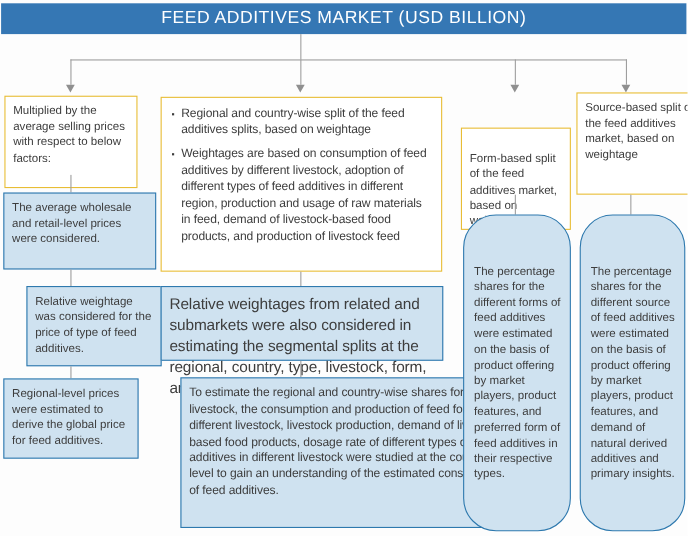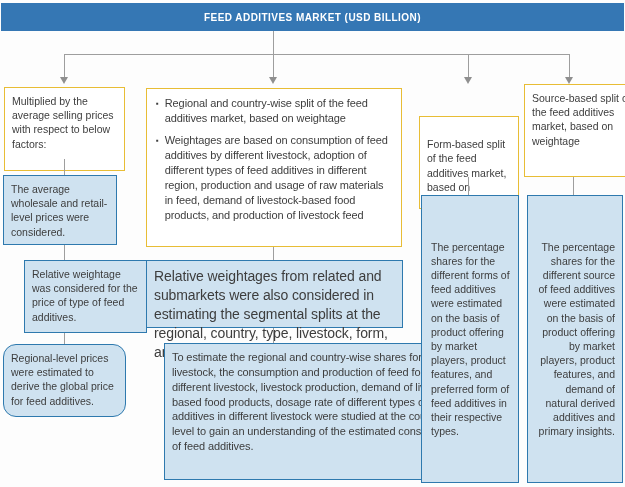--- a/index.html
+++ b/index.html
@@ -4,28 +4,28 @@
 <style>
   html,body{margin:0;padding:0;}
   body{font-family:"Liberation Sans","DejaVu Sans",sans-serif;background:#fff;}
   #stage{position:relative;width:625px;height:487px;background:#fdfdfd;overflow:hidden;}
 
   .header-bar{
     position:absolute;left:1px;top:3px;width:623px;height:28px;
     background:#3577b4;display:flex;align-items:center;justify-content:center;
   }
   .header-bar .title{
-    color:#ffffff;font-size:10px;font-weight:bold;letter-spacing:.45px;
+    color:#ffffff;font-size:16px;font-weight:normal;letter-spacing:.45px;
   }
 
   .box{position:absolute;box-sizing:border-box;color:#3d3d3d;font-size:10.5px;line-height:1.35;}
   .box.gold{background:#ffffff;border:1.5px solid #e8bd35;}
   .box.blue{background:#cfe2f0;border:1.5px solid #2e79ae;}
   .pad{padding:6px 7px;}
-  .center-v{display:flex;flex-direction:column;justify-content:center;padding:4px 7px 4px 9px;}
+  .center-v{display:flex;flex-direction:column;justify-content:center;padding:4px 7px 4px 9px;border-radius:30px;}
   .pre{white-space:pre-line;}
 
   .bullets{padding:7px 8px 0 8px;font-size:11px;letter-spacing:-.1px;line-height:1.36;}
   .bullet-row{display:flex;margin-bottom:7px;}
   .bullet-glyph{font-size:8px;line-height:1;margin:4px 6px 0 1px;flex:0 0 auto;}
 
   .line{position:absolute;background:#9e9e9e;}
   .arrowhead{
     position:absolute;width:0;height:0;
     border-left:4.5px solid transparent;border-right:4.5px solid transparent;
@@ -54,38 +54,38 @@
   <div class="arrowhead" style="left:464px;top:77px;"></div>
 
   <div class="line" style="left:569px;top:54px;width:1px;height:23px;"></div>
   <div class="arrowhead" style="left:565px;top:77px;"></div>
 
   <div class="box gold pad" style="left:4px;top:87px;width:121px;height:84px;">
     <span>Multiplied by the average selling prices with respect to below factors:</span>
   </div>
   <div class="line" style="left:64px;top:159px;width:1px;height:16px;"></div>
 
-  <div class="box blue pad" style="left:3px;top:175px;width:114px;height:70px;">
+  <div class="box blue pad" style="left:3px;top:175px;width:139px;height:70px;">
     <span>The average wholesale and retail-level prices were considered.</span>
   </div>
   <div class="line" style="left:64px;top:245px;width:1px;height:15px;"></div>
 
   <div class="box blue pad" style="left:3px;top:260px;width:123px;height:73px;margin-left:21px;">
     <span>Relative weightage was considered for the price of type of feed additives.</span>
   </div>
   <div class="line" style="left:64px;top:333px;width:1px;height:11px;"></div>
 
-  <div class="box blue pad" style="left:3px;top:344px;width:123px;height:73px;border-radius:13px;">
+  <div class="box blue pad" style="left:3px;top:344px;width:123px;height:73px;">
     <span>Regional-level prices were estimated to derive the global price for feed additives.</span>
   </div>
 
   <div class="box gold bullets" style="left:146px;top:88px;width:256px;height:159px;">
     <div class="bullet-row">
       <span class="bullet-glyph">▪</span>
-      <span>Regional and country-wise split of the feed additives market, based on weightage</span>
+      <span>Regional and country-wise split of the feed additives splits, based on weightage</span>
     </div>
     <div class="bullet-row">
       <span class="bullet-glyph">▪</span>
       <span>Weightages are based on consumption of feed additives by different livestock, adoption of different types of feed additives in different region, production and usage of raw materials in feed, demand of livestock-based food products, and production of livestock feed</span>
     </div>
   </div>
   <div class="line" style="left:273px;top:247px;width:1px;height:13px;"></div>
 
   <div class="box blue pad" style="left:146px;top:260px;width:257px;height:68px;font-size:14px;letter-spacing:-.1px;">
     <span>Relative weightages from related and submarkets were also considered in estimating the segmental splits at the regional, country, type, livestock, form, and source.</span>
@@ -104,17 +104,17 @@
 
   <div class="box blue center-v" style="left:421px;top:195px;width:98px;height:288px;">
     <span>The percentage shares for the different forms of feed additives were estimated on the basis of product offering by market players, product features, and preferred form of feed additives in their respective types.</span>
   </div>
 
   <div class="box gold pad" style="left:524px;top:84px;width:122px;height:93px;">
     <span>Source-based split of the feed additives market, based on weightage</span>
   </div>
   <div class="line" style="left:573px;top:177px;width:1px;height:18px;"></div>
 
-  <div class="box blue center-v" style="left:527px;top:195px;width:96px;height:288px;text-align:right;">
+  <div class="box blue center-v" style="left:527px;top:195px;width:96px;height:288px;">
     <span>The percentage shares for the different source of feed additives were estimated on the basis of product offering by market players, product features, and demand of natural derived additives and primary insights.</span>
   </div>
 
 </div>
 
 </body></html>

